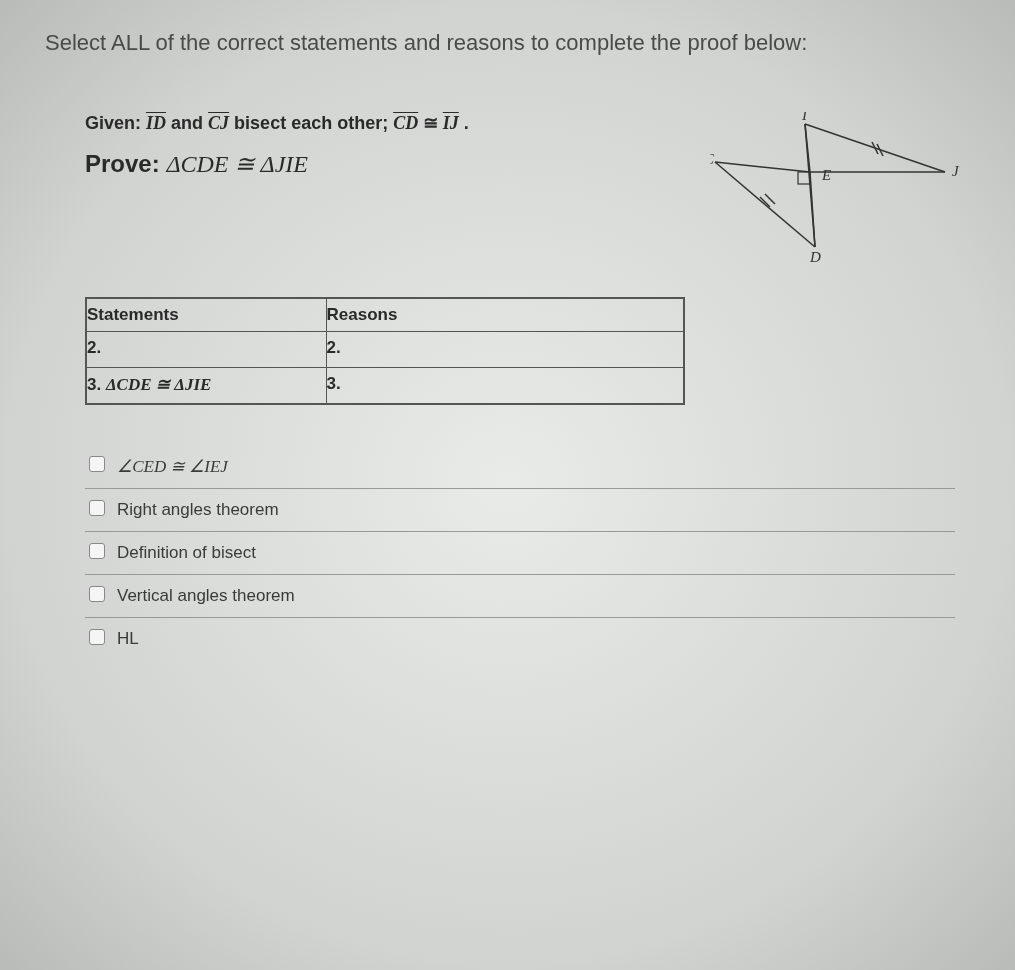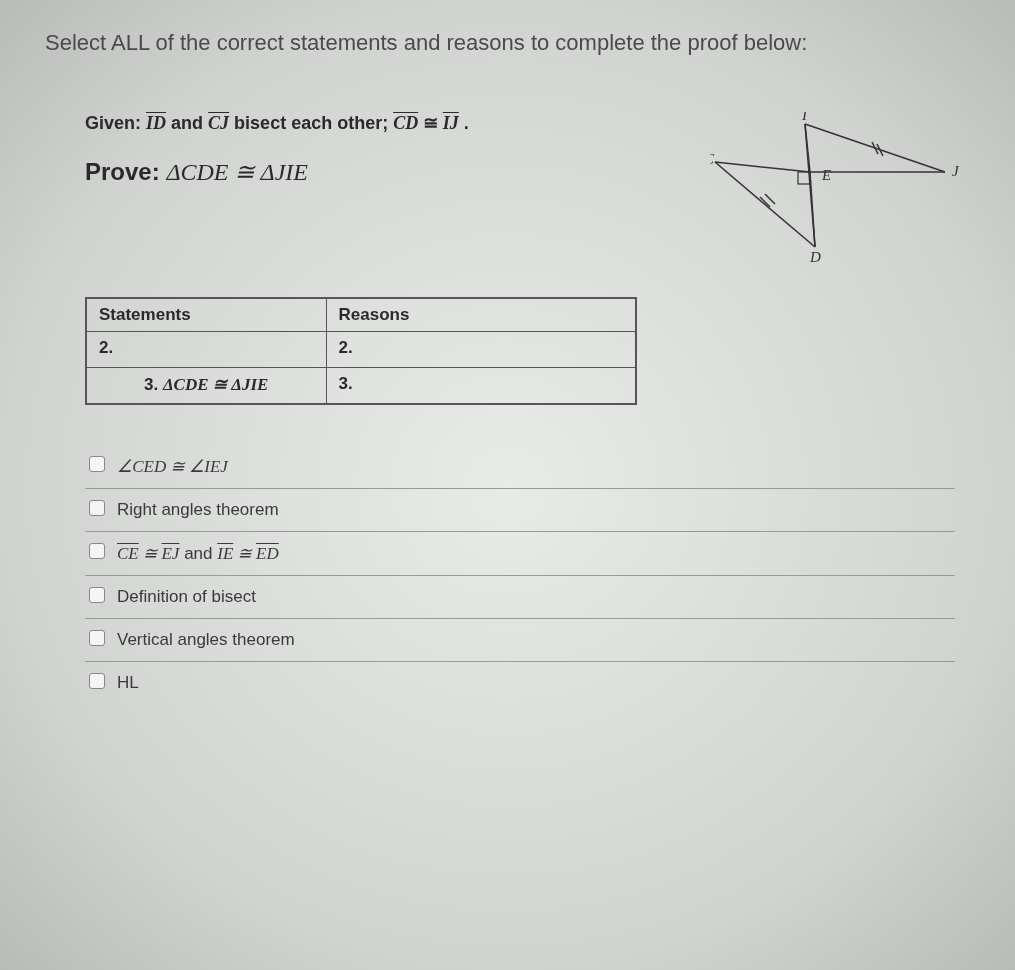--- a/index.html
+++ b/index.html
@@ -28,21 +28,21 @@
       display: flex;
       gap: 40px;
       margin-bottom: 25px;
       padding-left: 40px;
     }
     .problem-text {
       flex: 1;
     }
     .given-line {
       font-size: 18px;
-      margin-bottom: 24px;
+      margin-bottom: 16px;
       color: #2a2a2a;
     }
     .given-line b { font-weight: bold; }
     .overline {
       text-decoration: overline;
       font-style: italic;
       font-family: 'Times New Roman', serif;
     }
     .prove-line {
       font-size: 24px;
@@ -54,32 +54,32 @@
       position: relative;
     }
     .proof-table {
       border-collapse: collapse;
       margin-left: 40px;
       margin-bottom: 40px;
       border: 2px solid #555;
     }
     .proof-table th, .proof-table td {
       border: 1.5px solid #555;
-      padding: 6px 12px;
+      padding: 6px 0;
       text-align: left;
       font-size: 17px;
       color: #2a2a2a;
       vertical-align: top;
     }
     .proof-table th {
       font-weight: bold;
       background: transparent;
     }
     .col-statements { width: 240px; }
-    .col-reasons { width: 310px; margin-left: 20px; }
+    .col-reasons { width: 358px; margin-left: 20px; }
     .options {
       margin-left: 40px;
       width: 870px;
     }
     .option-row {
       border-bottom: 1px solid #999;
       padding: 11px 0 11px 4px;
       display: flex;
       gap: 12px;
     }
@@ -166,21 +166,21 @@
     <tbody>
         <tr>
       <th class="col-statements">Statements</th>
       <th class="col-reasons">Reasons</th>
     </tr>
     <tr>
       <td style="height:36px;"><b>2.</b></td>
       <td><b>2.</b></td>
     </tr>
     <tr>
-      <td style="height:36px;text-align:center;">
+      <td style="height:36px;">
         <b><span>3. </span><span class="math-it">ΔCDE ≅ ΔJIE</span></b>
       </td>
       <td><b>3.</b></td>
     </tr>
   </tbody>
     </table>
 
   <div class="options">
 
     <div class="option-row">
@@ -189,26 +189,20 @@
         <span>∠</span><span>CED</span><span class="cong"> ≅ ∠</span><span>IEJ</span>
       </span>
     </div>
 
 
     <div class="option-row">
       <div class="checkbox"></div>
       <span class="option-label">Right angles theorem</span>
     </div>
 
-    <div class="option-row">
-      <div class="checkbox"></div>
-      <span class="option-label">
-        <span class="overline">CE</span><span class="cong math-it"> ≅ </span><span class="overline">EJ</span><span> and </span><span class="overline">IE</span><span class="cong math-it"> ≅ </span><span class="overline">ED</span>
-      </span>
-    </div>
 
     <div class="option-row">
       <div class="checkbox"></div>
       <span class="option-label">Definition of bisect</span>
     </div>
 
     <div class="option-row">
       <div class="checkbox"></div>
       <span class="option-label">Vertical angles theorem</span>
     </div>

